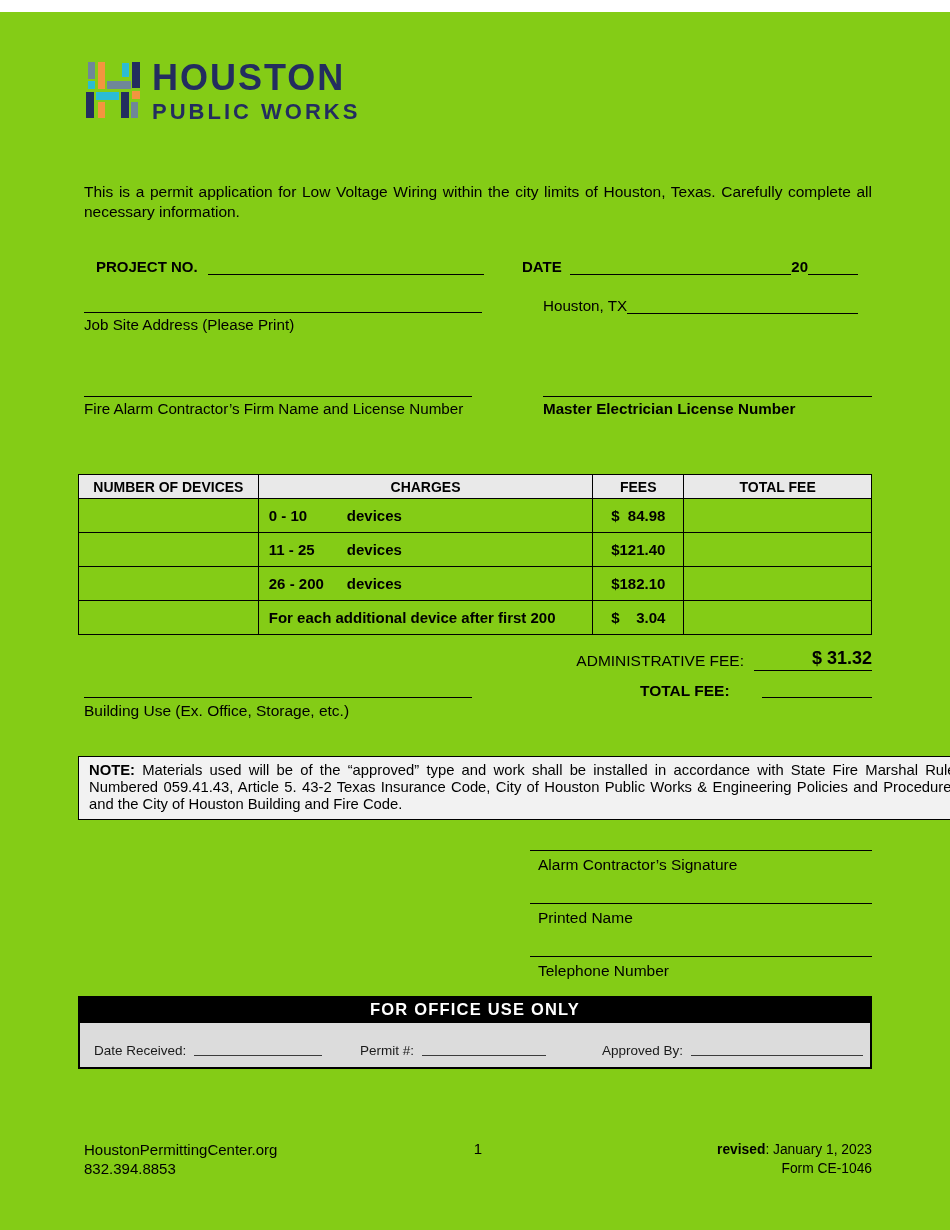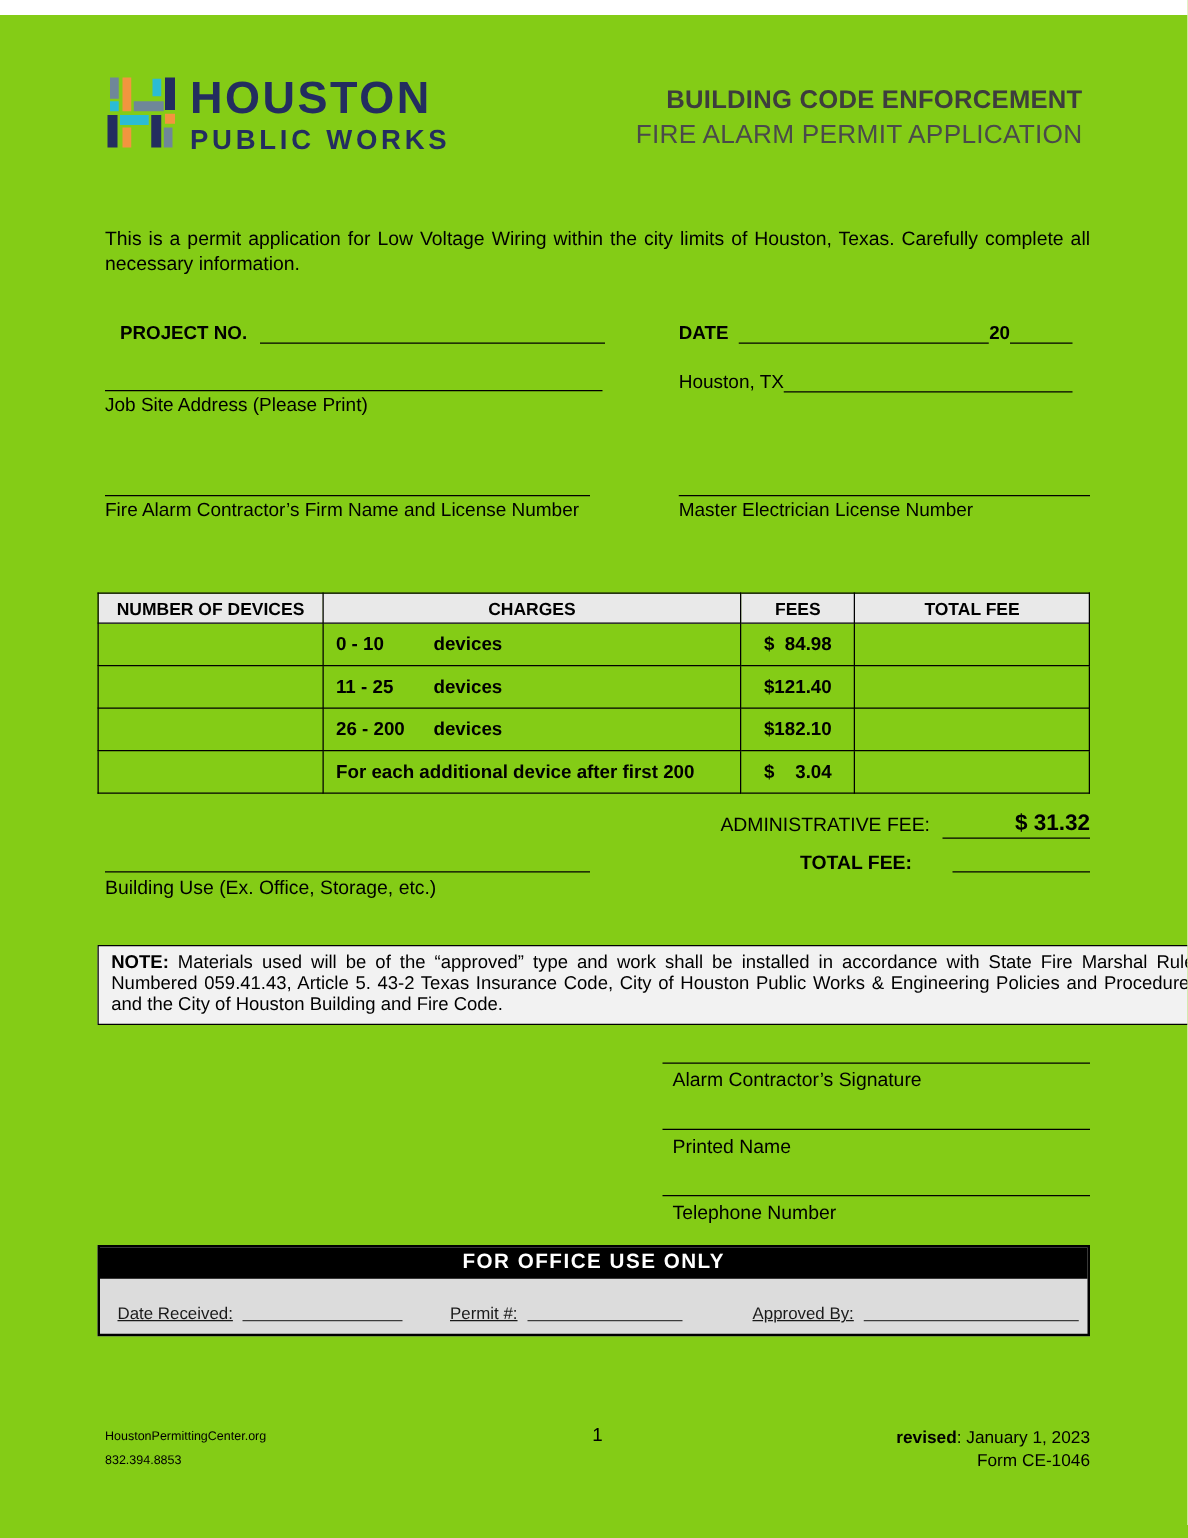--- a/index.html
+++ b/index.html
@@ -38,35 +38,35 @@
 
   
   .frow { position:absolute; left:84px; width:788px; }
   .fl { display:flex; align-items:flex-end; }
   .uline { flex:1; border-bottom:1.5px solid #000; height:17px; }
   .lab { font-size:15px; }
   .lab15 { font-size:15.2px; }
 
   .row-project { top:246px; height:20px; }
   .rp-left { position:absolute; left:12px; top:0; width:388px; }
-  .rp-right { position:absolute; left:459px; top:0; right:14px; }
+  .rp-right { position:absolute; left:438px; top:0; right:14px; }
   .rp-left .lab, .rp-right .lab { font-weight:bold; }
   .rp-left .uline { margin-left:10px; }
   .rp-right .uline { margin-left:8px; }
   .uline-short { width:50px; border-bottom:1.5px solid #000; height:17px; }
 
   .row-jobsite { top:284px; }
   .js-left { position:absolute; left:0; top:0; width:398px; }
   .js-left .bar { height:17px; border-bottom:1.5px solid #000; }
   .js-left .lab { margin-top:3px; }
   .js-right { position:absolute; left:459px; top:1px; right:14px; }
 
   .row-contractor { top:368px; }
   .ct-left { position:absolute; left:0; top:0; width:388px; }
-  .ct-right { position:absolute; left:459px; top:0; right:0; }
+  .ct-right { position:absolute; left:459px; top:0; right:0;font-weight:bold; }
   .bar { height:17px; border-bottom:1.5px solid #000; }
   .under-lab { margin-top:3px; font-size:15.2px; }
 
   
   .fee-table { position:absolute; left:78px; top:462px; width:794px; border-collapse:collapse; }
   .fee-table th, .fee-table td { border:1.4px solid #000; }
   .fee-table th { background:#e9e9e9; font-size:14px; font-weight:bold; height:24px; text-align:center; }
   .fee-table td { height:34px; font-size:15px;font-weight:bold; }
   td.c-charges { padding-left:10px; }
   td.c-charges .range { display:inline-block; min-width:78px; }
@@ -93,30 +93,30 @@
   
   .sig-block { position:absolute; left:530px; top:838px; width:342px; }
   .sig-entry { margin-bottom:29px; }
   .sig-line { height:0; border-bottom:1.5px solid #000; }
   .sig-label { padding-top:5px; padding-left:8px; font-size:15.5px; }
 
   
   .office-box { position:absolute; left:78px; top:984px; width:794px; border:2px solid #000; background:#dcdcdc; }
   .office-header { background:#000; color:#fff; text-align:center; font-weight:bold; font-size:16.5px; letter-spacing:1.2px; padding:2px 0 4px 0; }
   .office-body { position:relative; height:44px; font-size:13.5px; color:#1a1a1a; }
-  .o-group { position:absolute; bottom:9px; display:flex; align-items:center;text-decoration:underline; }
+  .o-group { position:absolute; bottom:9px; display:flex; align-items:flex-start; }
   .o-g1 { left:14px; }
   .o-g2 { left:280px; }
   .o-g3 { left:522px; }
   .o-line { border-bottom:1.3px solid #3c3c3c; margin-left:8px; height:13px; }
   .o-l1 { width:128px; } .o-l2 { width:124px; } .o-l3 { width:172px; }
 
   
   .footer { position:absolute; left:84px; right:78px; top:1128px; height:44px; }
-  .f-left { position:absolute; left:0; top:0; font-size:10px; line-height:19px; }
+  .f-left { position:absolute; left:0; top:0; font-size:15px; line-height:19px; }
   .f-center { position:absolute; left:0; right:0; top:0; text-align:center; font-size:15px; }
   .f-right { position:absolute; right:0; top:0; text-align:right; font-size:13.8px; line-height:19px; }
 </style>
 </head>
 <body>
 
 <div class="page">
 
   <div class="logo">
     <div class="logo-icon">
@@ -132,24 +132,20 @@
         <div class="lb10"></div>
         <div class="lb11"></div>
         <div class="lb12"></div>
     </div>
     <div>
       <div class="brand1">HOUSTON</div>
       <div class="brand2">PUBLIC WORKS</div>
     </div>
   </div>
 
-  <div class="title-block">
-    <div class="title1">BUILDING CODE ENFORCEMENT</div>
-    <div class="title2">FIRE ALARM PERMIT APPLICATION</div>
-  </div>
 
   <div class="intro">This is a permit application for Low Voltage Wiring within the city limits of Houston, Texas. Carefully complete all necessary information.</div>
 
   <div class="frow row-project">
     <div class="rp-left fl">
       <span class="lab">PROJECT NO.</span>
       <span class="uline"></span>
     </div>
     <div class="rp-right fl">
       <span class="lab">DATE</span>

